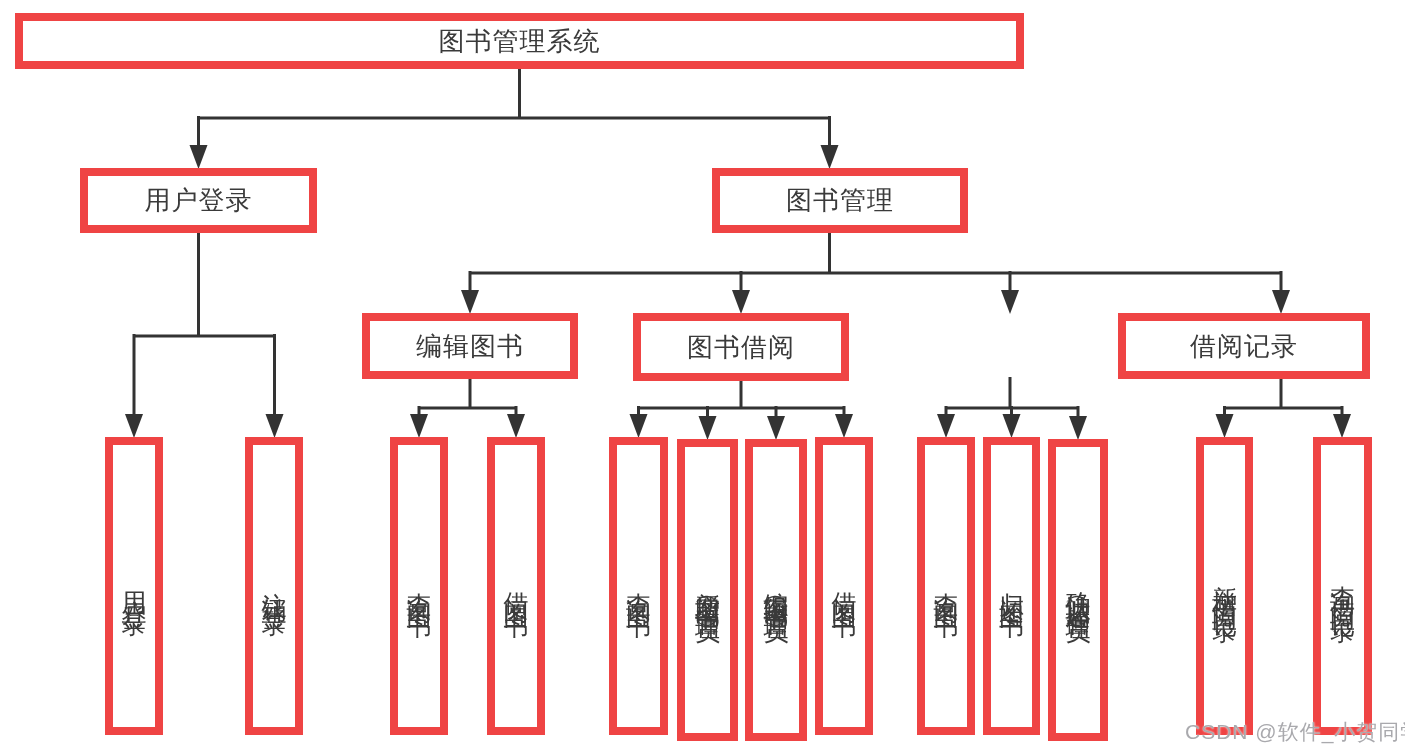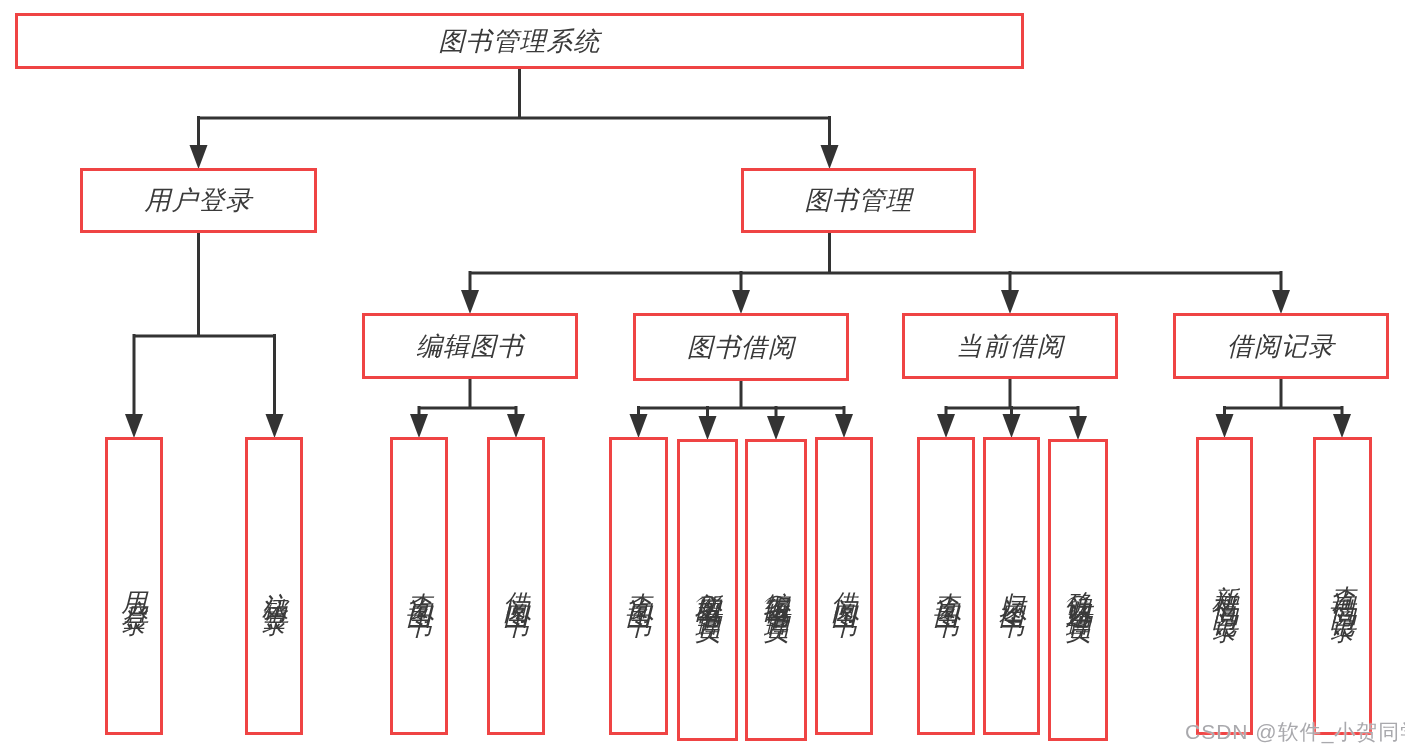--- a/index.html
+++ b/index.html
@@ -7,28 +7,27 @@
     position:relative;
     width:1405px;height:747px;
     background:#ffffff;
     overflow:hidden;
     font-family:"Liberation Sans", sans-serif;
   }
   .wires{position:absolute;left:0;top:0;z-index:0;}
   .node{
     position:absolute;
     box-sizing:border-box;
-    border:3px solid #ef4444;
+    border:8px solid #ef4444;
     background:#ffffff;
     display:flex;
     align-items:center;
     justify-content:center;
     z-index:1;
     color:#3a3a3a;
-    font-style:italic;
   }
   .node.h span{
     font-size:26px;
     letter-spacing:1px;
     white-space:nowrap;
   }
   .node.v span{
     writing-mode:vertical-rl;
     text-orientation:mixed;
     font-size:25px;
@@ -121,34 +120,31 @@
     </g>
   </svg>
 
   <div class="node h" style="left:15px;top:13px;width:1009px;height:56px">
     <span>图书管理系统</span>
   </div>
 
   <div class="node h" style="left:80px;top:168px;width:237px;height:65px">
     <span>用户登录</span>
   </div>
-  <div class="node h" style="left:741px;top:168px;width:235px;height:65px">
+  <div class="node h" style="left:712px;top:168px;width:256px;height:65px">
     <span>图书管理</span>
   </div>
 
   <div class="node h" style="left:362px;top:313px;width:216px;height:66px">
     <span>编辑图书</span>
   </div>
   <div class="node h" style="left:633px;top:313px;width:216px;height:68px">
     <span>图书借阅</span>
   </div>
-  <div class="node h" style="left:902px;top:313px;width:216px;height:66px">
-    <span>当前借阅</span>
-  </div>
-  <div class="node h" style="left:1173px;top:313px;width:216px;height:66px">
+  <div class="node h" style="left:1118px;top:313px;width:252px;height:66px">
     <span>借阅记录</span>
   </div>
 
   <div class="node v" style="left:105px;top:437px;width:58px;height:298px">
     <span>用户登录</span>
   </div>
   <div class="node v" style="left:245px;top:437px;width:58px;height:298px">
     <span>注销登录</span>
   </div>
 

